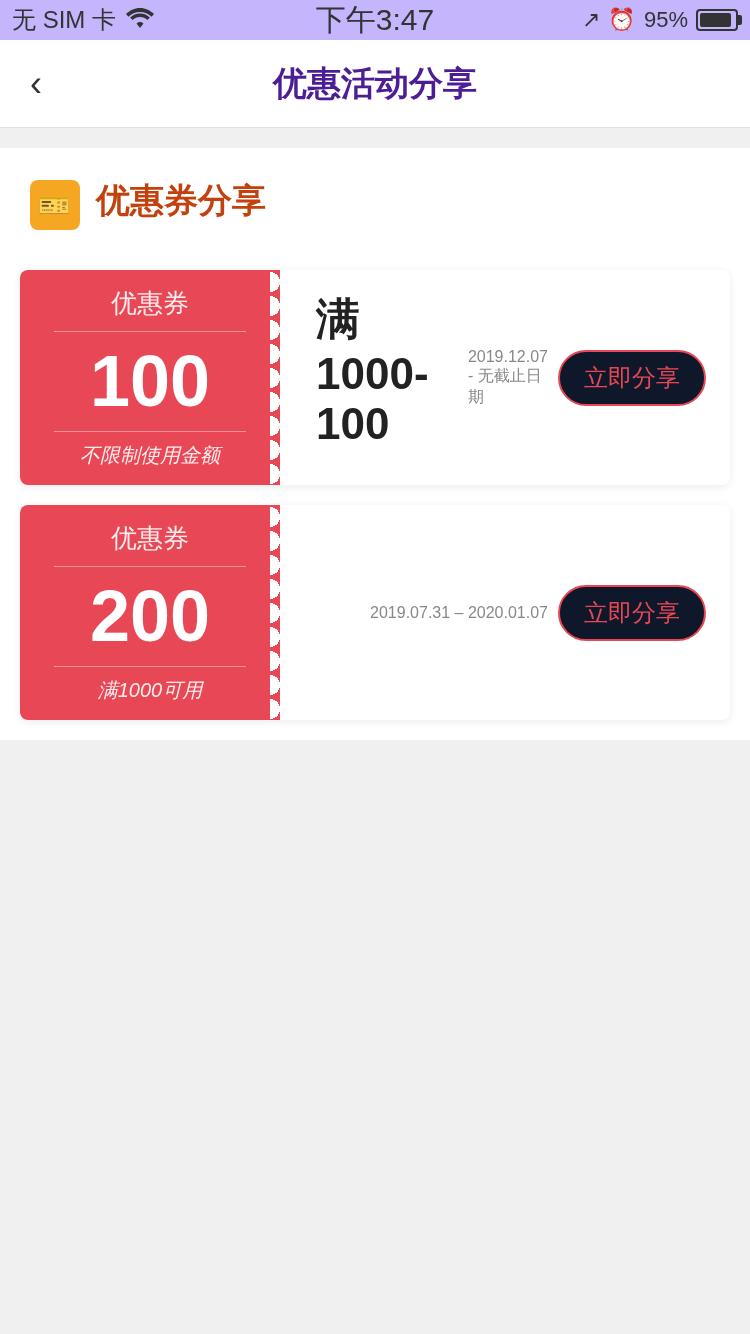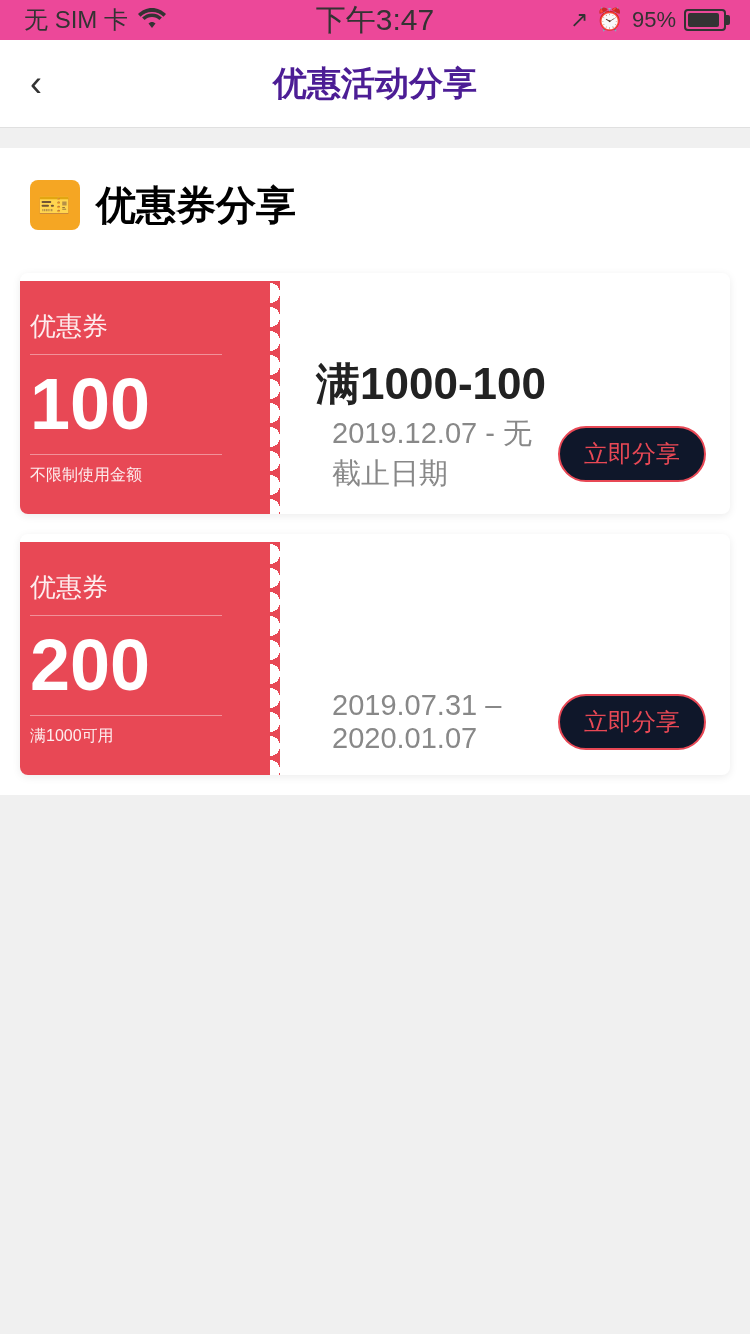--- a/index.html
+++ b/index.html
@@ -10,25 +10,25 @@
       min-height: 1334px;
       background: #f0f0f0;
       font-family: -apple-system, "PingFang SC", "Helvetica Neue", sans-serif;
       color: #333;
     }
 
     
     .status-bar {
       width: 750px;
       height: 40px;
-      background: #ec4899;
+      background: #c4b5fd;
       display: flex;
       align-items: center;
       justify-content: space-between;
-      padding: 0 24px;
+      padding: 0 12px;
       font-size: 24px;
       font-weight: 500;
     }
     .status-left {
       display: flex;
       align-items: center;
       gap: 10px;
     }
     .status-center {
       font-size: 30px;
@@ -115,23 +115,23 @@
       font-size: 26px;
       flex-shrink: 0;
       margin-top: 2px;
     }
     .section-text-block {
       display: flex;
       flex-direction: column;
       gap: 6px;
     }
     .section-title {
-      font-size: 40px;
+      font-size: 34px;
       font-weight: 600;
-      color: #000000;
+      color: #c2410c;
     }
     .section-subtitle {
       font-size: 24px;
       color: #999;
     }
 
     
     .coupon-list {
       background: #fff;
       padding: 20px 20px;
@@ -149,26 +149,25 @@
       background: #fff;
       min-height: 180px;
     }
 
     
     .coupon-left {
       width: 260px;
       background: #e84855;
       display: flex;
       flex-direction: column;
-      align-items: flex-start;
+      align-items: center;
       justify-content: center;
-      padding: 28px 10px;
+      padding: 16px 10px;
       position: relative;
       flex-shrink: 0;
-      margin-top: 8px;
     }
     
     .coupon-left::after {
       content: '';
       position: absolute;
       right: -10px;
       top: 0;
       bottom: 0;
       width: 20px;
       background: radial-gradient(circle at 0 50%, #fff 10px, transparent 10px) repeat-y;
@@ -188,46 +187,48 @@
       color: rgba(255,255,255,0.9);
       font-weight: 400;
     }
     .coupon-amount {
       font-size: 72px;
       color: #fff;
       font-weight: 700;
       line-height: 1.1;
     }
     .coupon-condition {
-      font-size: 16px;
+      font-size: 20px;
       color: rgba(255,255,255,0.9);
       text-align: center;
+      font-style: italic;
     }
 
     
     .coupon-right {
       flex: 1;
       display: flex;
-      flex-direction: column;
+      flex-direction: row;
       justify-content: flex-end;
       padding: 20px 24px 20px 36px;
+      gap: 16px;
     }
     .coupon-title {
       font-size: 44px;
       font-weight: 700;
       color: #222;
     }
     .coupon-meta {
       display: flex;
       align-items: center;
       justify-content: space-between;
       gap: 10px;
     }
     .coupon-date {
-      font-size: 29px;
+      font-size: 16px;
       color: #888;
       flex: 1;
       margin-left: 16px;
     }
     .share-btn {
       border: 2px solid #e84855;
       color: #e84855;
       background: #0f172a;
       border-radius: 30px;
       padding: 10px 24px;

